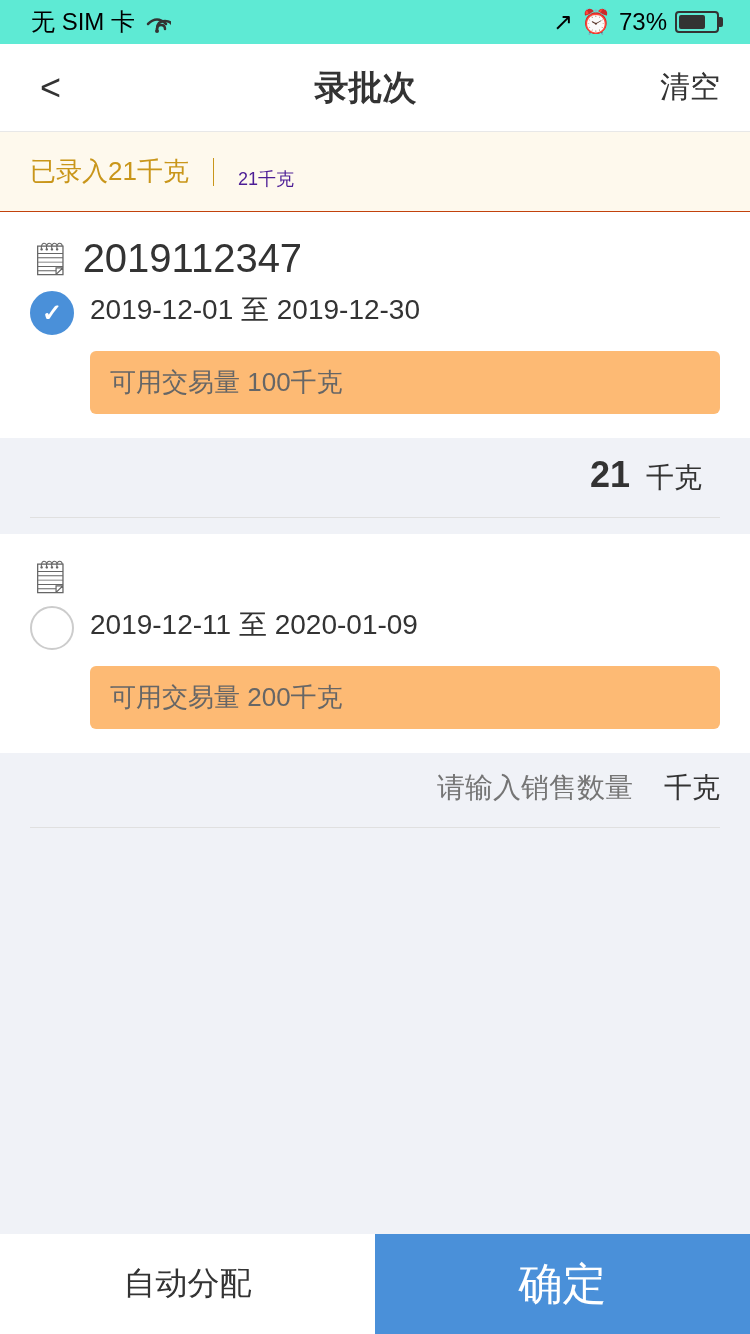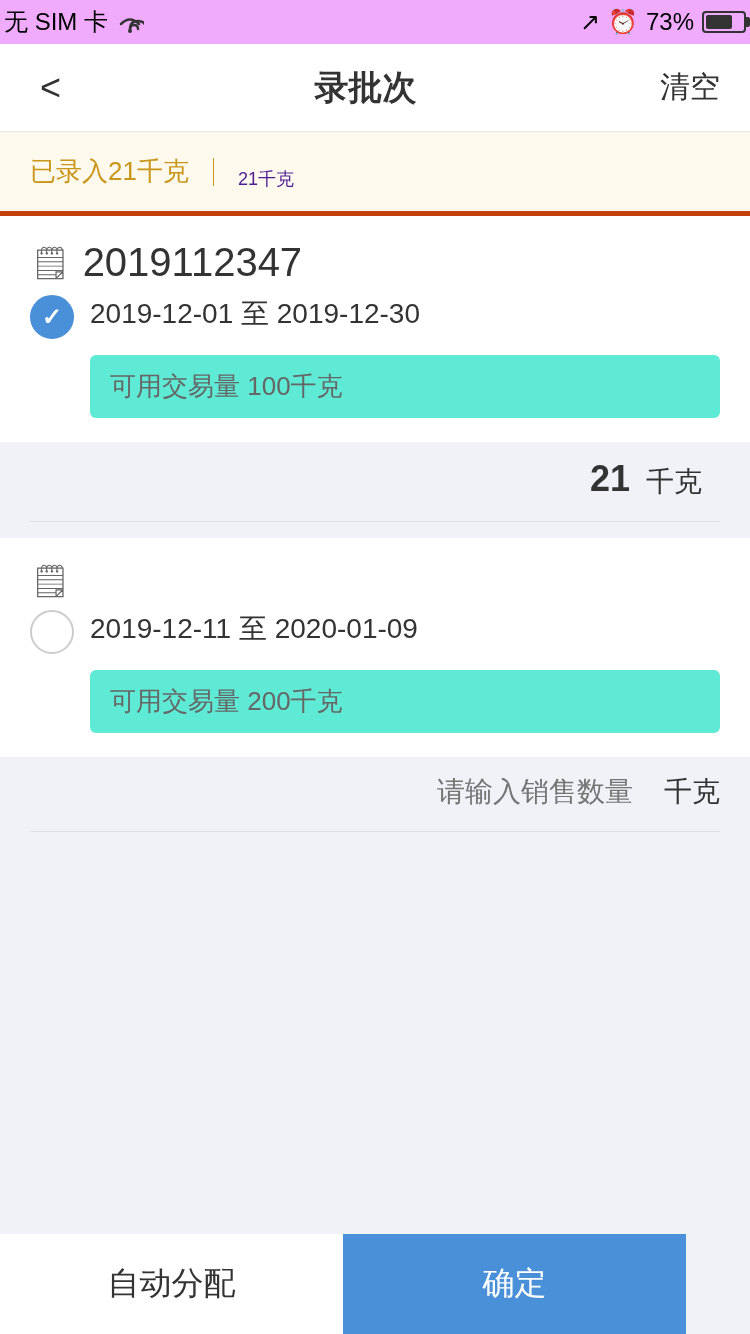--- a/index.html
+++ b/index.html
@@ -9,25 +9,25 @@
       width: 750px;
       min-height: 1334px;
       background: #f0f2f7;
       font-size: 28px;
       position: relative;
     }
 
     
     .status-bar {
       height: 44px;
-      background: #f0abfc;
+      background: #5eead4;
       display: flex;
       align-items: center;
       justify-content: space-between;
-      padding: 0 4px;
+      padding: 0 31px;
       font-size: 24px;
       font-weight: 500;
     }
     .status-left {
       display: flex;
       align-items: center;
       gap: 8px;
     }
     .status-center {
       font-size: 30px;
@@ -95,21 +95,21 @@
       cursor: pointer;
     }
 
     
     .info-banner {
       background: #fef9ed;
       padding: 20px 30px;
       display: flex;
       align-items: center;
       gap: 24px;
-      border-bottom: 5px solid #c2410c;
+      border-bottom: 1px solid #c2410c;
     }
     .info-label {
       font-size: 26px;
       color: #c9961a;
       font-weight: 500;
     }
     .info-divider {
       width: 1px;
       height: 28px;
       background: #c9961a;
@@ -171,21 +171,21 @@
       font-weight: bold;
     }
 
     .batch-date {
       font-size: 28px;
       color: #333;
     }
 
     .batch-avail {
       margin-left: 60px;
-      background: #5eead4;
+      background: #fdba74;
       border-radius: 6px;
       padding: 14px 20px;
       font-size: 26px;
       color: #666;
     }
 
     .batch-amount-row {
       display: flex;
       justify-content: flex-end;
       align-items: baseline;
@@ -238,40 +238,40 @@
     .section-separator {
       height: 16px;
       background: #f0f2f7;
     }
 
     
     .bottom-bar {
       position: fixed;
       bottom: 0;
       left: 0;
-      width: 686px;
+      width: 750px;
       height: 100px;
       display: flex;
     }
     .btn-auto {
       flex: 1;
       background: #fff;
       border: none;
       font-size: 32px;
       color: #333;
       cursor: pointer;
       display: flex;
       align-items: center;
       justify-content: center;
     }
     .btn-confirm {
       flex: 1;
       background: #4a90d9;
       border: none;
-      font-size: 32px;
+      font-size: 44px;
       color: #fff;
       cursor: pointer;
       display: flex;
       align-items: center;
       justify-content: center;
     }
   </style>
 </head>
 <body>
 

